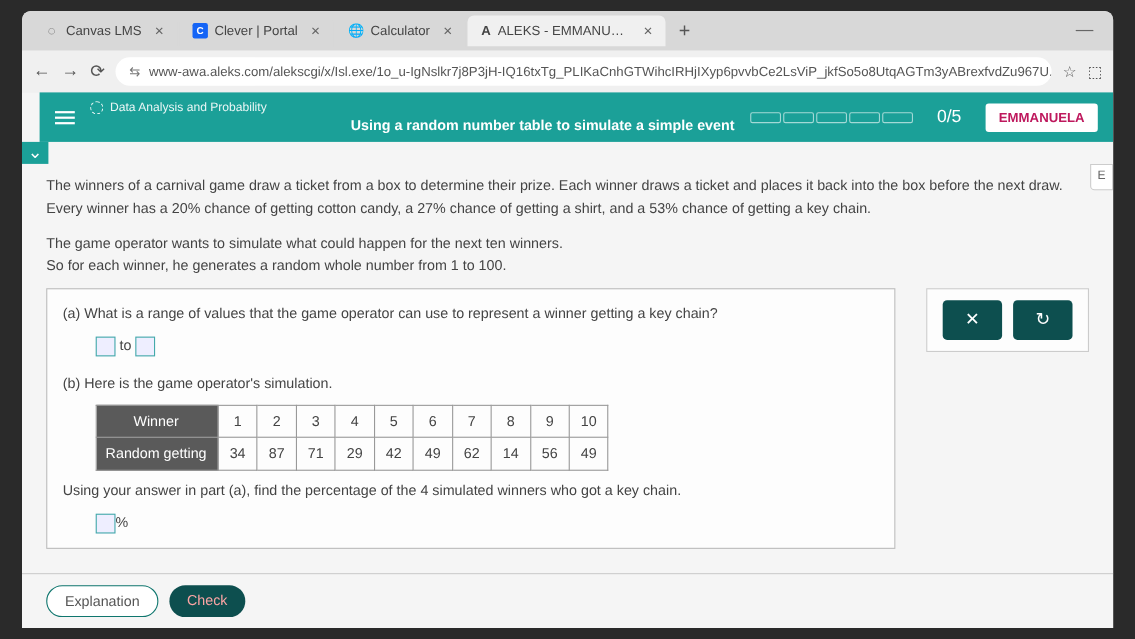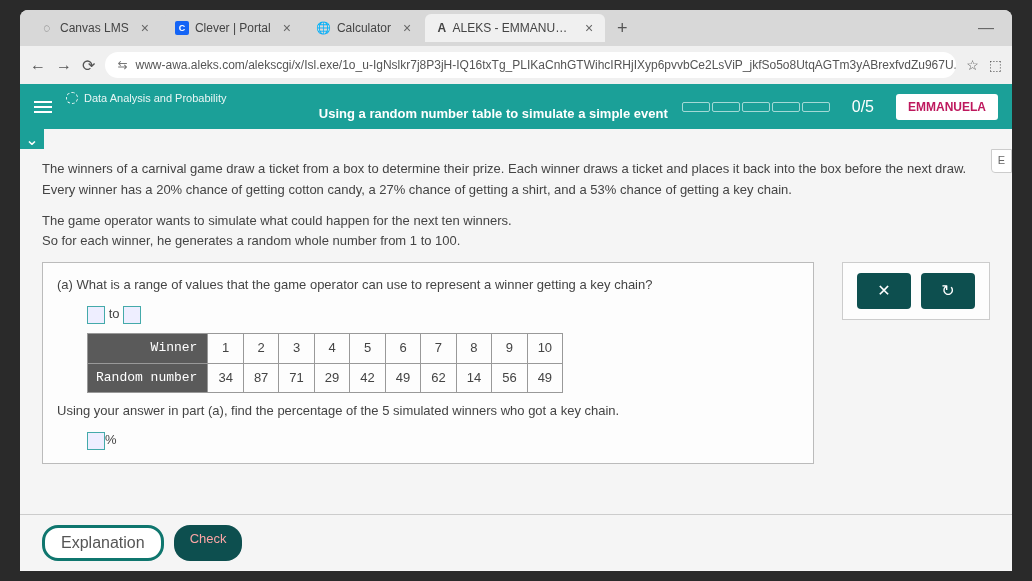--- a/index.html
+++ b/index.html
@@ -11,21 +11,21 @@
 .tab-icon { width: 14px; height: 14px; display: inline-flex; align-items: center; justify-content: center; }
 .tab-close { margin-left: 6px; color: #666; font-size: 14px; }
 .new-tab { color: #555; font-size: 18px; padding: 0 10px; }
 .minus { margin-left: auto; color: #666; padding: 0 10px; }
 .addr-bar { display: flex; align-items: center; background: #f0f0f0; height: 38px; padding: 0 10px; gap: 10px; }
 .nav-btn { color: #555; font-size: 16px; }
 .url-box { flex: 1; background: #fff; border-radius: 16px; padding: 6px 12px; font-size: 12px; color: #555; display: flex; align-items: center; gap: 8px; overflow: hidden; white-space: nowrap; }
 .url-icon { color: #777; }
 .star { color: #555; font-size: 14px; }
 .content { background: #f5f5f5; height: calc(100% - 74px); display: flex; flex-direction: column; }
-.topic-bar { background: #1ba098; color: #fff; display: flex; align-items: center; padding: 8px 14px; gap: 14px; }
+.topic-bar { background: #1ba098; color: #fff; display: flex; align-items: center; padding: 8px 14px; gap: 14px; margin-left: 16px; }
 .hamburger { display: flex; flex-direction: column; gap: 3px; }
 .hamburger span { width: 18px; height: 2px; background: #fff; }
 .topic-text { flex: 1; }
 .topic-cat { font-size: 11px; display: flex; align-items: center; gap: 6px; opacity: 0.9; }
 .sun { width: 12px; height: 12px; border: 1px dashed #fff; border-radius: 50%; }
 .topic-title { font-size: 13px; font-weight: bold; margin-top: 2px; text-align: right; }
 .progress { display: flex; gap: 2px; align-items: center; }
 .seg { width: 28px; height: 10px; border: 1px solid rgba(255,255,255,0.6); border-radius: 2px; }
 .score { font-size: 16px; margin: 0 8px; }
 .user-btn { background: #fff; color: #be185d; padding: 6px 12px; font-size: 12px; font-weight: bold; border-radius: 3px; }
@@ -33,25 +33,25 @@
 .problem { padding: 10px 22px; color: #444; font-size: 13px; line-height: 1.6; position: relative; }
 .e-badge { position: absolute; right: 0; top: 0; background: #fff; border: 1px solid #ccc; border-radius: 0 0 0 4px; padding: 2px 6px; font-size: 11px; color: #666; }
 .problem p { margin-bottom: 10px; }
 .question-row { display: flex; gap: 28px; align-items: flex-start; margin-top: 8px; }
 .question-box { border: 1px solid #bbb; background: #fdfdfd; padding: 12px 14px; flex: 1; font-size: 13px; color: #444; }
 .ctrl-box { border: 1px solid #ccc; background: #fdfdfd; padding: 10px 14px; display: flex; gap: 10px; }
 .ctrl-btn { width: 54px; height: 36px; background: #0d4f4f; color: #fff; border-radius: 4px; display: flex; align-items: center; justify-content: center; font-size: 16px; }
 .input-box { display: inline-block; width: 18px; height: 18px; border: 1px solid #4aa; background: #eef; vertical-align: middle; }
 .sim-table { border-collapse: collapse; margin: 8px 0 8px 30px; }
 .sim-table th, .sim-table td { border: 1px solid #999; padding: 4px 10px; text-align: center; font-size: 13px; }
-.sim-table th { background: #5a5a5a; color: #fff; font-weight: normal; text-align: right; padding-left: 8px; font-family: Liberation Mono, monospace; }
+.sim-table th { background: #5a5a5a; color: #fff; font-weight: normal; text-align: center; padding-left: 8px; }
 .part-b { margin-top: 14px; }
 .indent { margin-left: 30px; }
 .footer { margin-top: auto; padding: 10px 22px; border-top: 1px solid #ccc; display: flex; gap: 10px; }
-.exp-btn { background: #fff; border: 3px solid #0f766e; border-radius: 16px; padding: 6px 16px; font-size: 16px; color: #555; }
+.exp-btn { background: #fff; border: 1px solid #0f766e; border-radius: 16px; padding: 6px 16px; font-size: 13px; color: #555; }
 .check-btn { background: #0d4f4f; color: #fca5a5; border-radius: 16px; padding: 6px 16px; font-size: 13px; }
 </style>
 </head>
 <body>
 
 <div class="browser">
   <div class="tab-strip">
     <div class="tab">
       <span class="tab-icon">◌</span>
       <span>Canvas LMS</span>
@@ -123,51 +123,52 @@
       </p>
 
       <div class="question-row">
         <div class="question-box">
           <div>(a) What is a range of values that the game operator can use to represent a winner getting a key chain?</div>
           <div class="indent" style="margin-top:8px;">
             <span class="input-box"></span>
             <span>to</span>
             <span class="input-box"></span>
           </div>
+          <div class="part-b">(b) Here is the game operator's simulation.</div>
           <table class="sim-table">
             <tbody>
                 <tr>
               <th>Winner</th>
               <td>1</td>
               <td>2</td>
               <td>3</td>
               <td>4</td>
               <td>5</td>
               <td>6</td>
               <td>7</td>
               <td>8</td>
               <td>9</td>
               <td>10</td>
             </tr>
             <tr>
-              <th>Random number</th>
+              <th>Random getting</th>
               <td>34</td>
               <td>87</td>
               <td>71</td>
               <td>29</td>
               <td>42</td>
               <td>49</td>
               <td>62</td>
               <td>14</td>
               <td>56</td>
               <td>49</td>
             </tr>
           </tbody>
             </table>
-          <div class="indent" style="margin-left:0;">Using your answer in part (a), find the percentage of the 5 simulated winners who got a key chain.</div>
+          <div class="indent" style="margin-left:0;">Using your answer in part (a), find the percentage of the 4 simulated winners who got a key chain.</div>
           <div class="indent" style="margin-top:8px;">
             <span class="input-box"></span><span>%</span>
           </div>
         </div>
         <div class="ctrl-box">
           <div class="ctrl-btn">✕</div>
           <div class="ctrl-btn">↻</div>
         </div>
       </div>
     </div>

